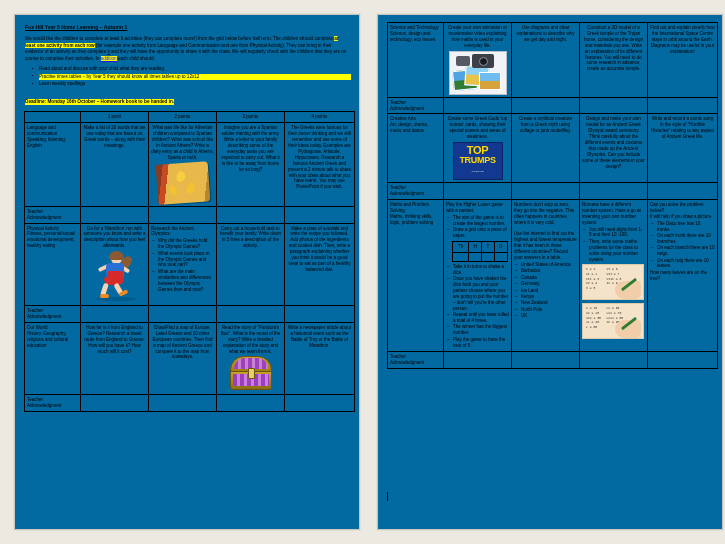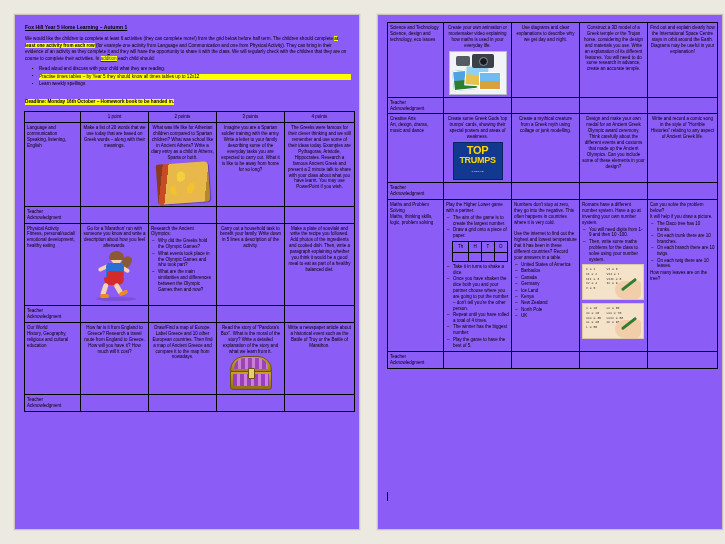--- a/index.html
+++ b/index.html
@@ -14,21 +14,21 @@
     position: relative;
     width: 725px; height: 544px;
     background: #ece9e1;
     display: flex;
     align-items: flex-start;
     padding-top: 14px;
     padding-left: 14px;
     gap: 17px;
   }
   .page {
-    background: #8b5cf6;
+    background: #0369a1;
     border: 1px solid #c9c6bd;
     width: 346px;
     height: 516px;
     overflow: hidden;
     position: relative;
     box-shadow: 0 0 1px rgba(0,0,0,0.25);
   }
   .page-inner {
     padding: 7px 8px 0 8px;
   }

